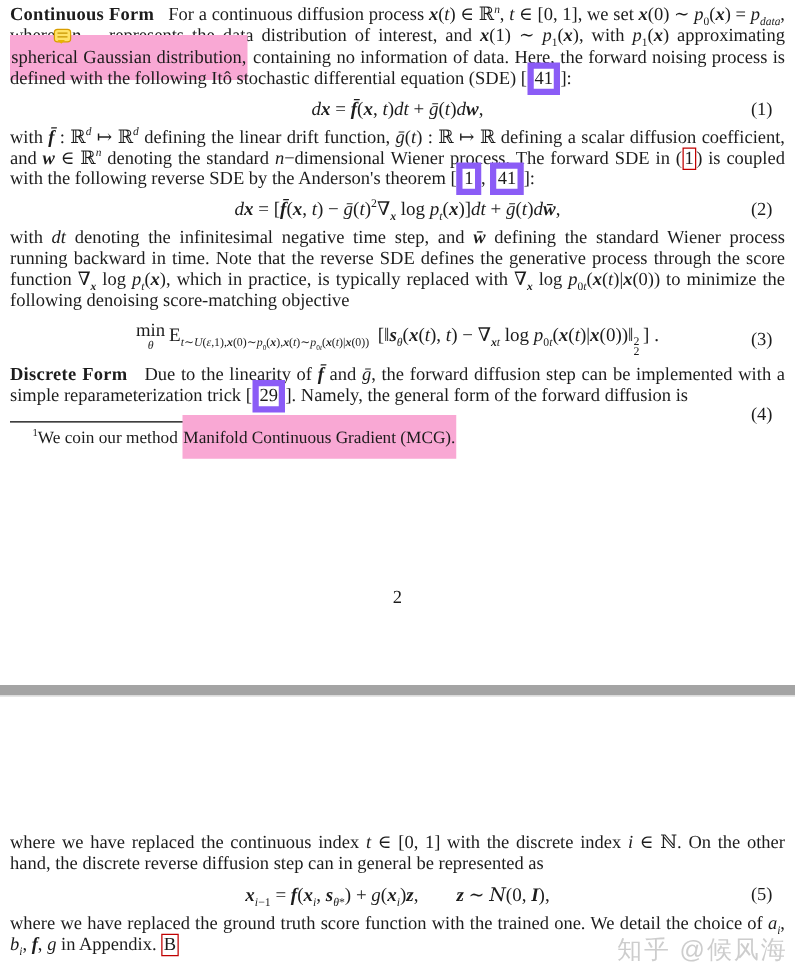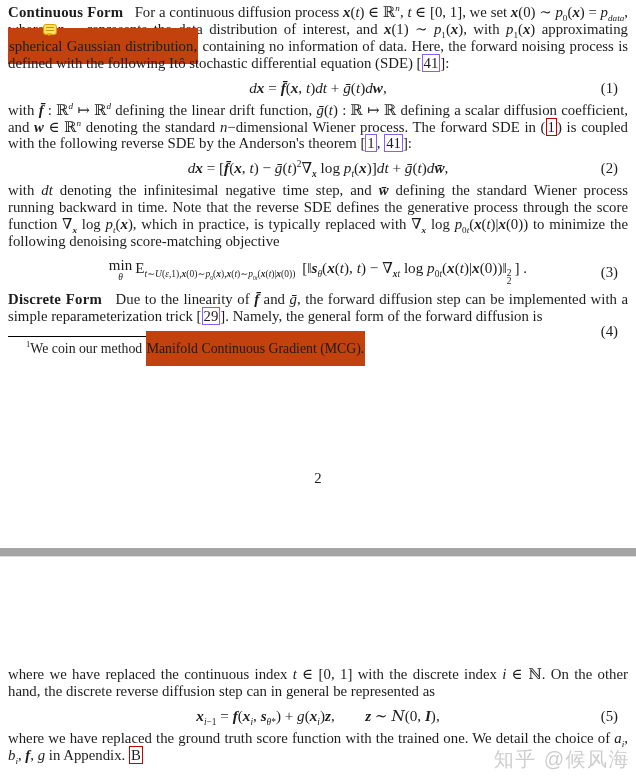--- a/index.html
+++ b/index.html
@@ -7,22 +7,22 @@
        font-family:"Liberation Serif","DejaVu Serif",serif;color:#1c1c1c;}
   .flow{position:absolute;left:8px;width:620px;text-align:justify;
         font-size:14.8px;line-height:16.9px;}
   .flow.top{top:4px;}
   .flow.bottom{top:666px;}
   .para{margin:0;padding:0;}
   .para b{letter-spacing:.2px;}
   .v{font-weight:bold;font-style:italic;}
   .cal{font-family:"DejaVu Serif",serif;font-style:italic;}
   sub,sup{font-size:.62em;line-height:0;}
-  .hl{background:#c2410c;padding:10px 1px;}
-  .gcite{border:1px solid #8b5cf6;padding:0 1px;cursor:pointer;}
+  .hl{background:#f9a8d4;padding:10px 1px;}
+  .gcite{border:5px solid #8b5cf6;padding:0 1px;cursor:pointer;}
   .rref{border:1px solid #C00000;padding:0 1px;cursor:pointer;}
   .eqrow{position:relative;text-align:center;margin:6px 0 4px;font-size:15.2px;line-height:20px;}
   .eqrow.tall{margin:8px 0 5px;}
   .eqnum{position:absolute;right:10px;top:50%;transform:translateY(-50%);font-size:14.8px;}
   .esub{font-size:9.5px;}
   .minstack{display:inline-flex;flex-direction:column;align-items:center;vertical-align:middle;line-height:1;}
   .minstack>span:first-child{font-size:15px;}
   .minsub{font-size:9.5px;line-height:8px;}
   .supsub{display:inline-flex;flex-direction:column;align-items:flex-start;
           font-size:9.5px;line-height:8.5px;vertical-align:-3px;font-style:normal;}

